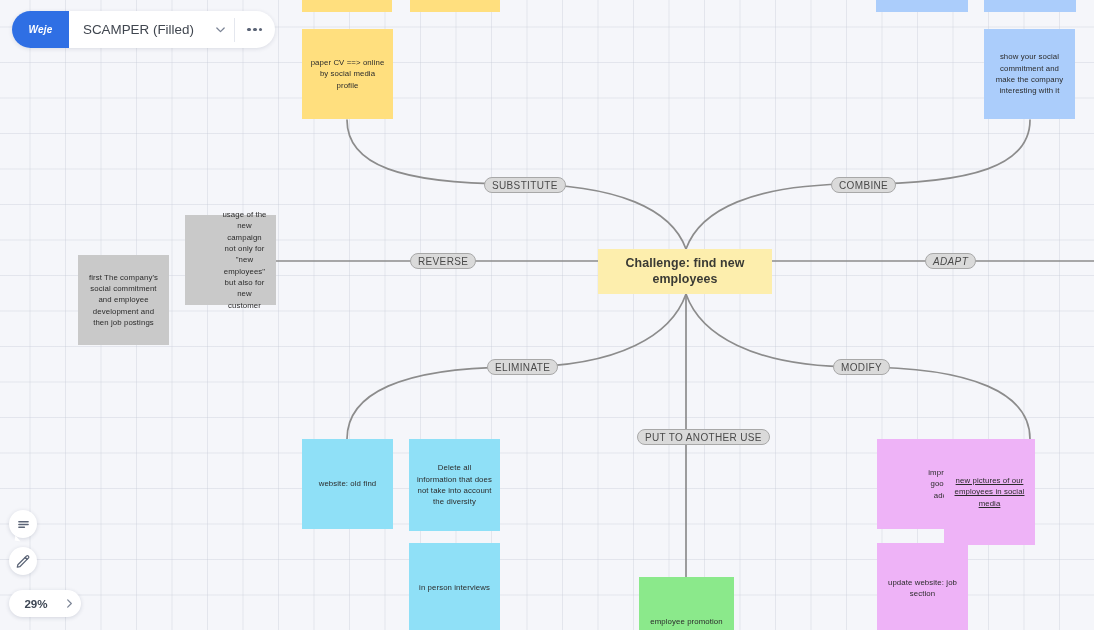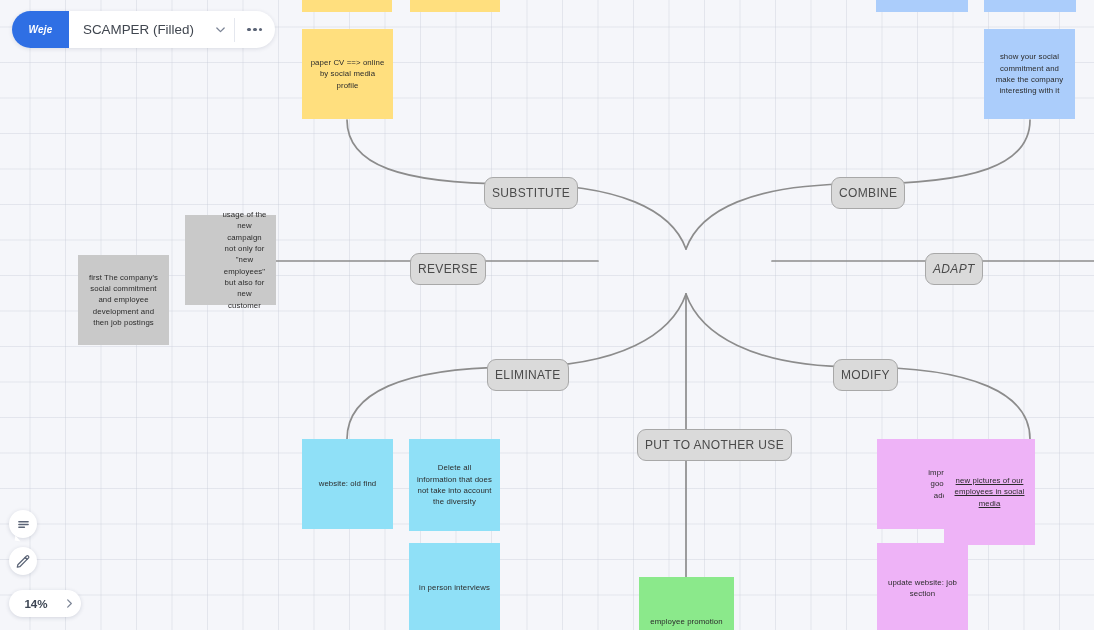--- a/index.html
+++ b/index.html
@@ -71,22 +71,22 @@
   
   .edge-label {
     position: absolute;
     background: #dadada;
     border: 1px solid #a8a8a8;
     border-radius: 9px;
     height: 14px;
     display: flex;
     align-items: center;
     justify-content: center;
-    padding: 8px 7px;
-    font-size: 12px;
+    padding: 0 7px;
+    font-size: 10px;
     color: #4a4a4a;
     letter-spacing: 0.35px;
     white-space: nowrap;
     z-index: 4;
     text-align: center;
   }
 
   
   #header-bar {
     position: absolute;
@@ -279,20 +279,23 @@
   <div id="edge-labels-layer">
       <div class="edge-label" style="left: 484px; top: 177px;">SUBSTITUTE</div>
       <div class="edge-label" style="left: 831px; top: 177px;">COMBINE</div>
       <div class="edge-label" style="left: 410px; top: 253px;">REVERSE</div>
       <div class="edge-label" style="left: 925px; top: 253px; font-style: italic;">ADAPT</div>
       <div class="edge-label" style="left: 487px; top: 359px;">ELIMINATE</div>
       <div class="edge-label" style="left: 833px; top: 359px;">MODIFY</div>
       <div class="edge-label" style="left: 637px; top: 429px;">PUT TO ANOTHER USE</div>
     </div>
 
+  <div id="center-node">
+    <span>Challenge: find new employees</span>
+  </div>
 
   <div id="header-bar">
     <div id="weje-logo">
       <span>Weje</span>
     </div>
     <div id="board-title">SCAMPER (Filled)</div>
     <div id="title-chevron">
       <svg width="11" height="11" viewBox="0 0 12 12" aria-hidden="true">
         <path d="M2 4.3 L6 8.3 L10 4.3" fill="none" stroke="#7c8596" stroke-width="1.4" stroke-linecap="round" stroke-linejoin="round"></path>
       </svg>
@@ -316,21 +319,21 @@
   </div>
 
   <div id="pen-btn" class="round-btn">
     <svg width="16" height="16" viewBox="0 0 18 18" aria-hidden="true">
       <path d="M3.2 13.2 L11.4 5 L13.6 7.2 L5.4 15.4 L2.6 15.9 Z" fill="none" stroke="#5b6476" stroke-width="1.4" stroke-linejoin="round"></path>
       <path d="M11.4 5 L13.1 3.3 A1.6 1.6 0 0 1 15.3 5.5 L13.6 7.2 Z" fill="none" stroke="#5b6476" stroke-width="1.4" stroke-linejoin="round"></path>
     </svg>
   </div>
 
   <div id="zoom-pill">
-    <div id="zoom-value">14%</div>
+    <div id="zoom-value">29%</div>
     <div id="zoom-next">
       <svg width="9" height="11" viewBox="0 0 10 12" aria-hidden="true">
         <path d="M3 2 L7 6 L3 10" fill="none" stroke="#7c8596" stroke-width="1.4" stroke-linecap="round" stroke-linejoin="round"></path>
       </svg>
     </div>
   </div>
 
 </div>
 
 </body></html>

